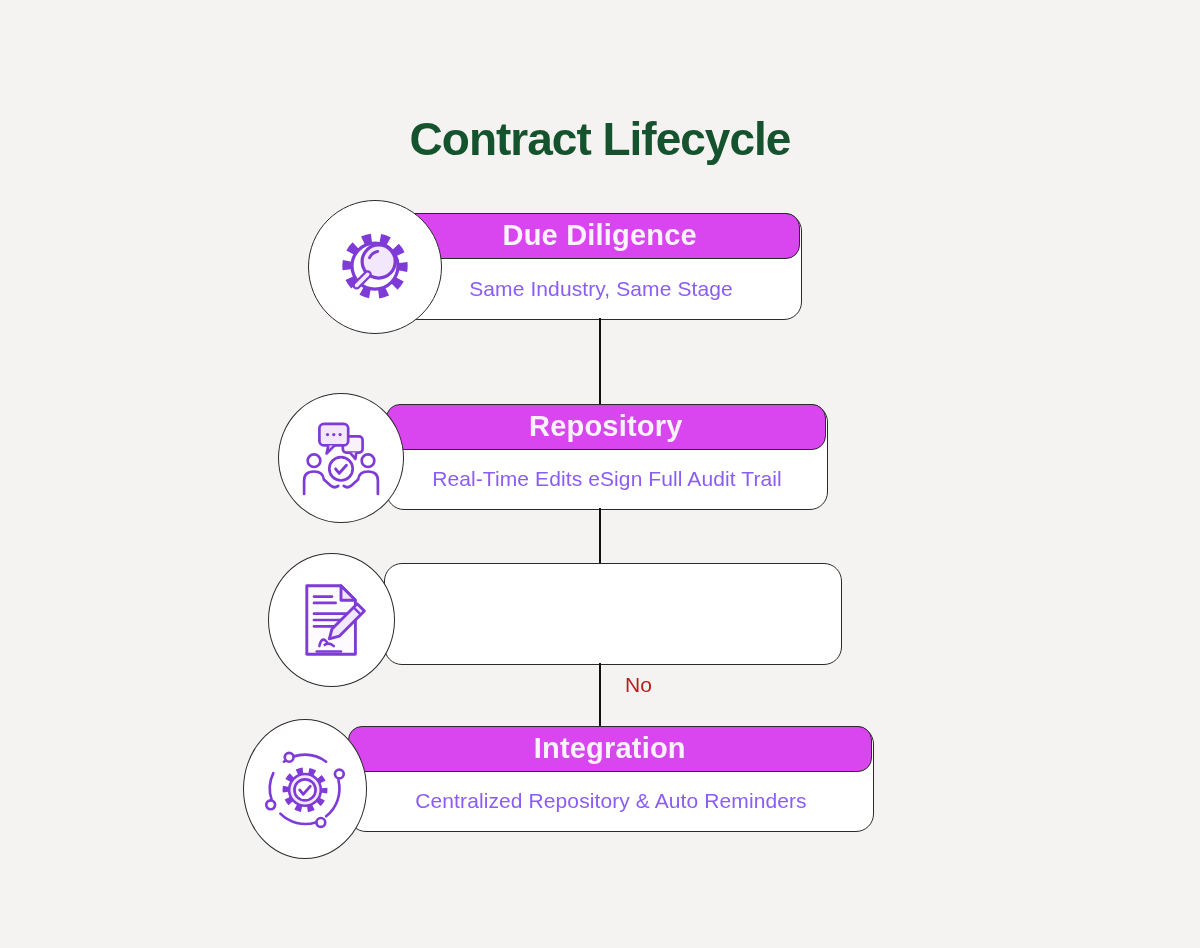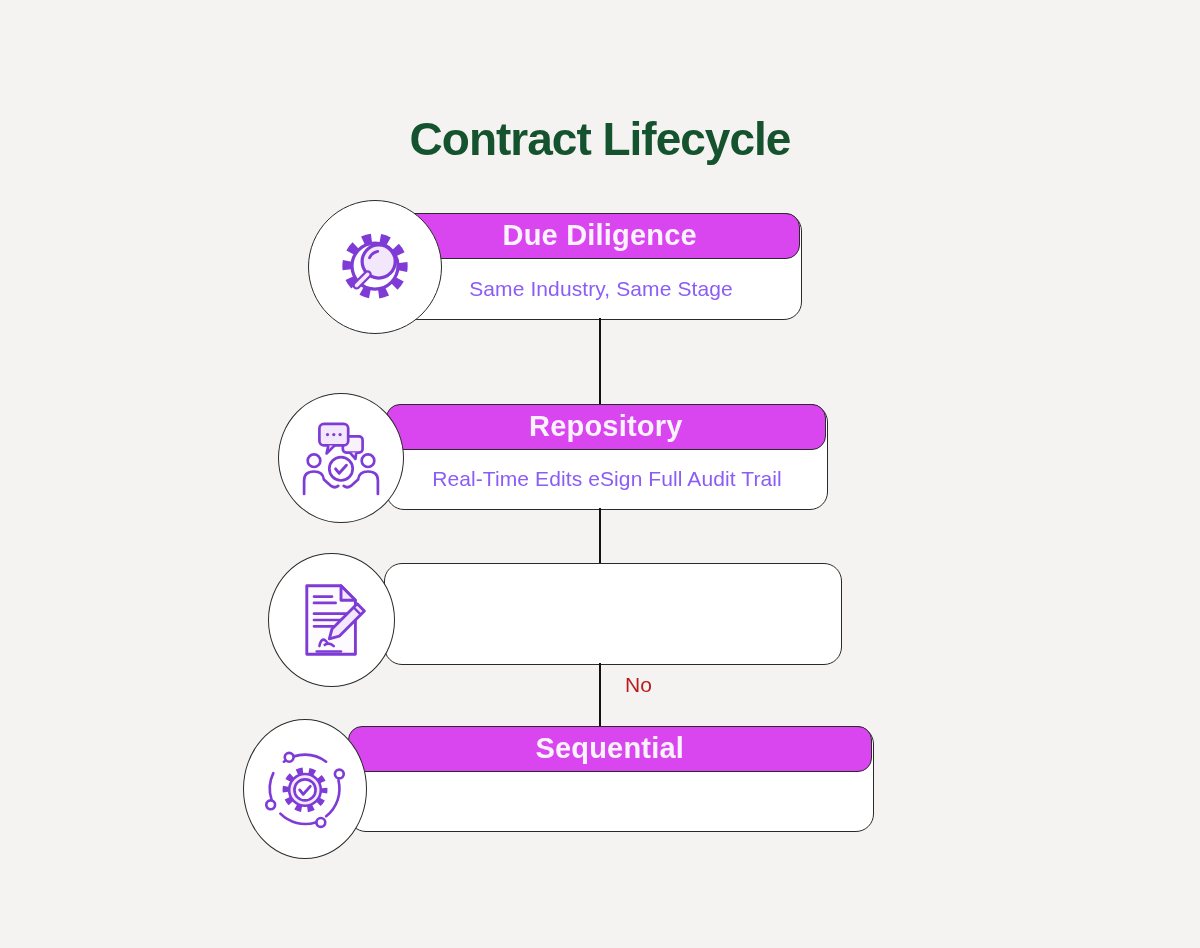--- a/index.html
+++ b/index.html
@@ -122,22 +122,23 @@
       <path d="M33 85 H60" stroke="#7e3bd6" stroke-width="2.8" stroke-linecap="round"></path>
     </svg>
   </div>
 </div>
 <div class="connector connector-3"></div>
 <div class="connector-label">No</div>
 
 <div class="stage">
   <div class="card card-4">
     <div class="bar">
-      <span>Sequential</span>
+      <span>Integration</span>
     </div>
+    <div class="desc">Centralized Repository &amp; Auto Reminders</div>
   </div>
   <div class="badge badge-4">
     <svg width="88" height="88" viewBox="0 0 100 100" fill="none">
       <path d="M26 19 A40 40 0 0 1 74 19" stroke="#7e3bd6" stroke-width="3" fill="none" stroke-linecap="round"></path>
       <path d="M88 40 A40 40 0 0 1 74 81" stroke="#7e3bd6" stroke-width="3" fill="none" stroke-linecap="round"></path>
       <path d="M62 88 A40 40 0 0 1 22 78" stroke="#7e3bd6" stroke-width="3" fill="none" stroke-linecap="round"></path>
       <path d="M12 62 A40 40 0 0 1 14 32" stroke="#7e3bd6" stroke-width="3" fill="none" stroke-linecap="round"></path>
       <circle cx="32" cy="14" r="5" stroke="#7e3bd6" stroke-width="3" fill="#ffffff"></circle>
       <circle cx="89" cy="33" r="5" stroke="#7e3bd6" stroke-width="3" fill="#ffffff"></circle>
       <circle cx="68" cy="88" r="5" stroke="#7e3bd6" stroke-width="3" fill="#ffffff"></circle>

